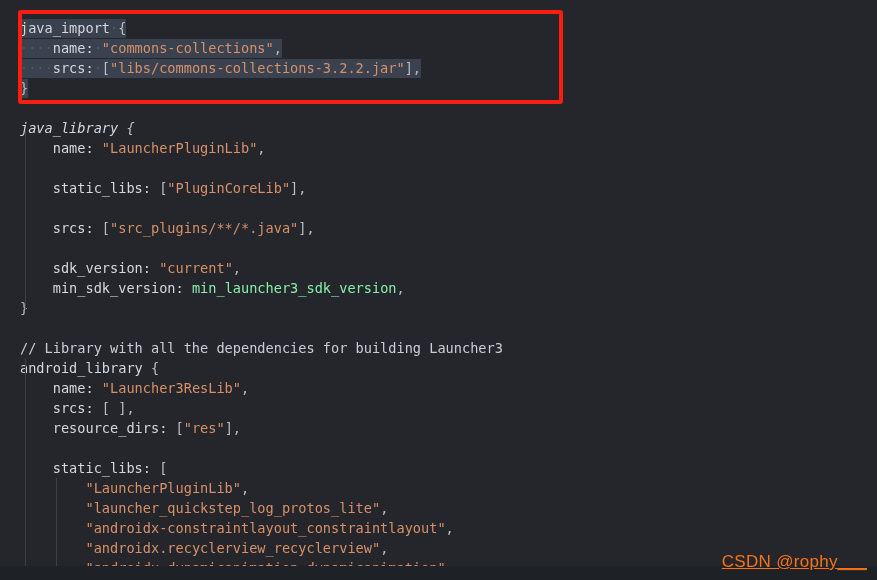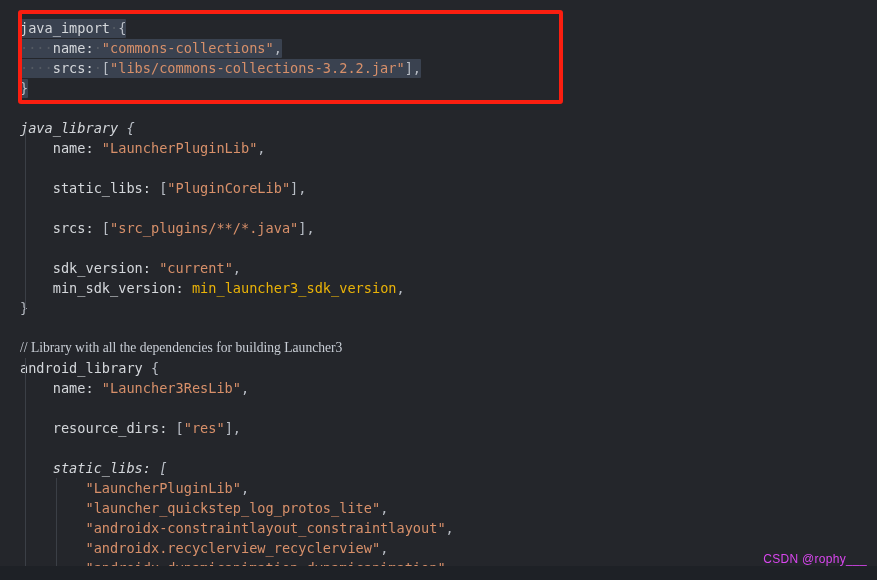--- a/index.html
+++ b/index.html
@@ -57,21 +57,21 @@
     letter-spacing: 0px;
     white-space: pre;
     color: #d6d9dd;
   }
 
   .tok          { white-space: pre; }
   .tok-plain    { color: #d4d7db; text-align: right; }
   .tok-string   { color: #d8906a; }
   .tok-punct    { color: #b9bec6; }
   .tok-comment  { color: #c9ced6; }
-  .tok-ident    { color: #eab308; }
+  .tok-ident    { color: #86efac; }
   .tok-ws       { color: #545a63; }
 
   
   .sel {
     background: #3a4250;
     border-radius: 1px;
     padding: 1px 0 2px 0;
   }
 
   
@@ -86,24 +86,25 @@
     box-sizing: border-box;
     pointer-events: none;
   }
 
   
   #watermark {
     position: absolute;
     right: 10px;
     top: 552px;
     font-family: "Liberation Sans", sans-serif;
-    font-size: 12px;
-    color: #d946ef;
+    font-size: 17px;
+    color: #f97316;
     letter-spacing: 0.3px;
     white-space: pre;
+    text-decoration: underline;
   }
 </style>
 </head>
 <body>
 
 <div id="editor" style="background: rgb(36, 38, 43);">
 
   <div id="code-surface">
       <div class="code-line" style="top: 18px;"><span class="sel"><span class="tok tok-plain">java_import</span><span class="tok tok-ws">·</span><span class="tok tok-punct">{</span></span></div>
       <div class="code-line" style="top: 38px;"><span class="sel"><span class="tok tok-ws">····</span><span class="tok tok-plain">name:</span><span class="tok tok-ws">·</span><span class="tok tok-string">"commons-collections"</span><span class="tok tok-punct">,</span></span></div>
@@ -114,26 +115,27 @@
       <div class="code-line" style="top: 138px;"><span><span class="tok tok-plain">    </span><span class="tok tok-plain">name:</span><span class="tok tok-plain"> </span><span class="tok tok-string">"LauncherPluginLib"</span><span class="tok tok-punct">,</span></span></div>
       <div class="code-line" style="top: 158px;">&nbsp;</div>
       <div class="code-line" style="top: 178px;"><span><span class="tok tok-plain">    </span><span class="tok tok-plain">static_libs:</span><span class="tok tok-plain"> </span><span class="tok tok-punct">[</span><span class="tok tok-string">"PluginCoreLib"</span><span class="tok tok-punct">],</span></span></div>
       <div class="code-line" style="top: 198px;">&nbsp;</div>
       <div class="code-line" style="top: 218px;"><span><span class="tok tok-plain">    </span><span class="tok tok-plain">srcs:</span><span class="tok tok-plain"> </span><span class="tok tok-punct">[</span><span class="tok tok-string">"src_plugins/**/*.java"</span><span class="tok tok-punct">],</span></span></div>
       <div class="code-line" style="top: 238px;">&nbsp;</div>
       <div class="code-line" style="top: 258px;"><span><span class="tok tok-plain">    </span><span class="tok tok-plain">sdk_version:</span><span class="tok tok-plain"> </span><span class="tok tok-string">"current"</span><span class="tok tok-punct">,</span></span></div>
       <div class="code-line" style="top: 278px;"><span><span class="tok tok-plain">    </span><span class="tok tok-plain">min_sdk_version:</span><span class="tok tok-plain"> </span><span class="tok tok-ident">min_launcher3_sdk_version</span><span class="tok tok-punct">,</span></span></div>
       <div class="code-line" style="top: 298px;"><span><span class="tok tok-punct">}</span></span></div>
       <div class="code-line" style="top: 318px;">&nbsp;</div>
-      <div class="code-line" style="top: 338px; font-family: Liberation Serif, serif;"><span><span class="tok tok-comment">// Library with all the dependencies for building Launcher3</span></span></div>
+      <div class="code-line" style="top: 338px;"><span><span class="tok tok-comment">// Library with all the dependencies for building Launcher3</span></span></div>
       <div class="code-line" style="top: 358px;"><span><span class="tok tok-plain">android_library</span><span class="tok tok-punct"> {</span></span></div>
       <div class="code-line" style="top: 378px;"><span><span class="tok tok-plain">    </span><span class="tok tok-plain">name:</span><span class="tok tok-plain"> </span><span class="tok tok-string">"Launcher3ResLib"</span><span class="tok tok-punct">,</span></span></div>
+      <div class="code-line" style="top: 398px;"><span><span class="tok tok-plain">    </span><span class="tok tok-plain">srcs:</span><span class="tok tok-plain"> </span><span class="tok tok-punct">[ ],</span></span></div>
       <div class="code-line" style="top: 418px;"><span><span class="tok tok-plain">    </span><span class="tok tok-plain">resource_dirs:</span><span class="tok tok-plain"> </span><span class="tok tok-punct">[</span><span class="tok tok-string">"res"</span><span class="tok tok-punct">],</span></span></div>
       <div class="code-line" style="top: 438px;">&nbsp;</div>
-      <div class="code-line" style="top: 458px; font-style: italic;"><span><span class="tok tok-plain">    </span><span class="tok tok-plain">static_libs:</span><span class="tok tok-plain"> </span><span class="tok tok-punct">[</span></span></div>
+      <div class="code-line" style="top: 458px;"><span><span class="tok tok-plain">    </span><span class="tok tok-plain">static_libs:</span><span class="tok tok-plain"> </span><span class="tok tok-punct">[</span></span></div>
       <div class="code-line" style="top: 478px;"><span><span class="tok tok-plain">        </span><span class="tok tok-string">"LauncherPluginLib"</span><span class="tok tok-punct">,</span></span></div>
       <div class="code-line" style="top: 498px;"><span><span class="tok tok-plain">        </span><span class="tok tok-string">"launcher_quickstep_log_protos_lite"</span><span class="tok tok-punct">,</span></span></div>
       <div class="code-line" style="top: 518px;"><span><span class="tok tok-plain">        </span><span class="tok tok-string">"androidx-constraintlayout_constraintlayout"</span><span class="tok tok-punct">,</span></span></div>
       <div class="code-line" style="top: 538px;"><span><span class="tok tok-plain">        </span><span class="tok tok-string">"androidx.recyclerview_recyclerview"</span><span class="tok tok-punct">,</span></span></div>
       <div class="code-line" style="top: 558px;"><span><span class="tok tok-plain">        </span><span class="tok tok-string">"androidx.dynamicanimation_dynamicanimation"</span><span class="tok tok-punct">,</span></span></div>
     </div>
 
   <div id="indent-guides-layer">
       <div class="indent-guide" style="left: 25px; top: 130px; height: 180px;"></div>
       <div class="indent-guide" style="left: 25px; top: 358px; height: 208px;"></div>

